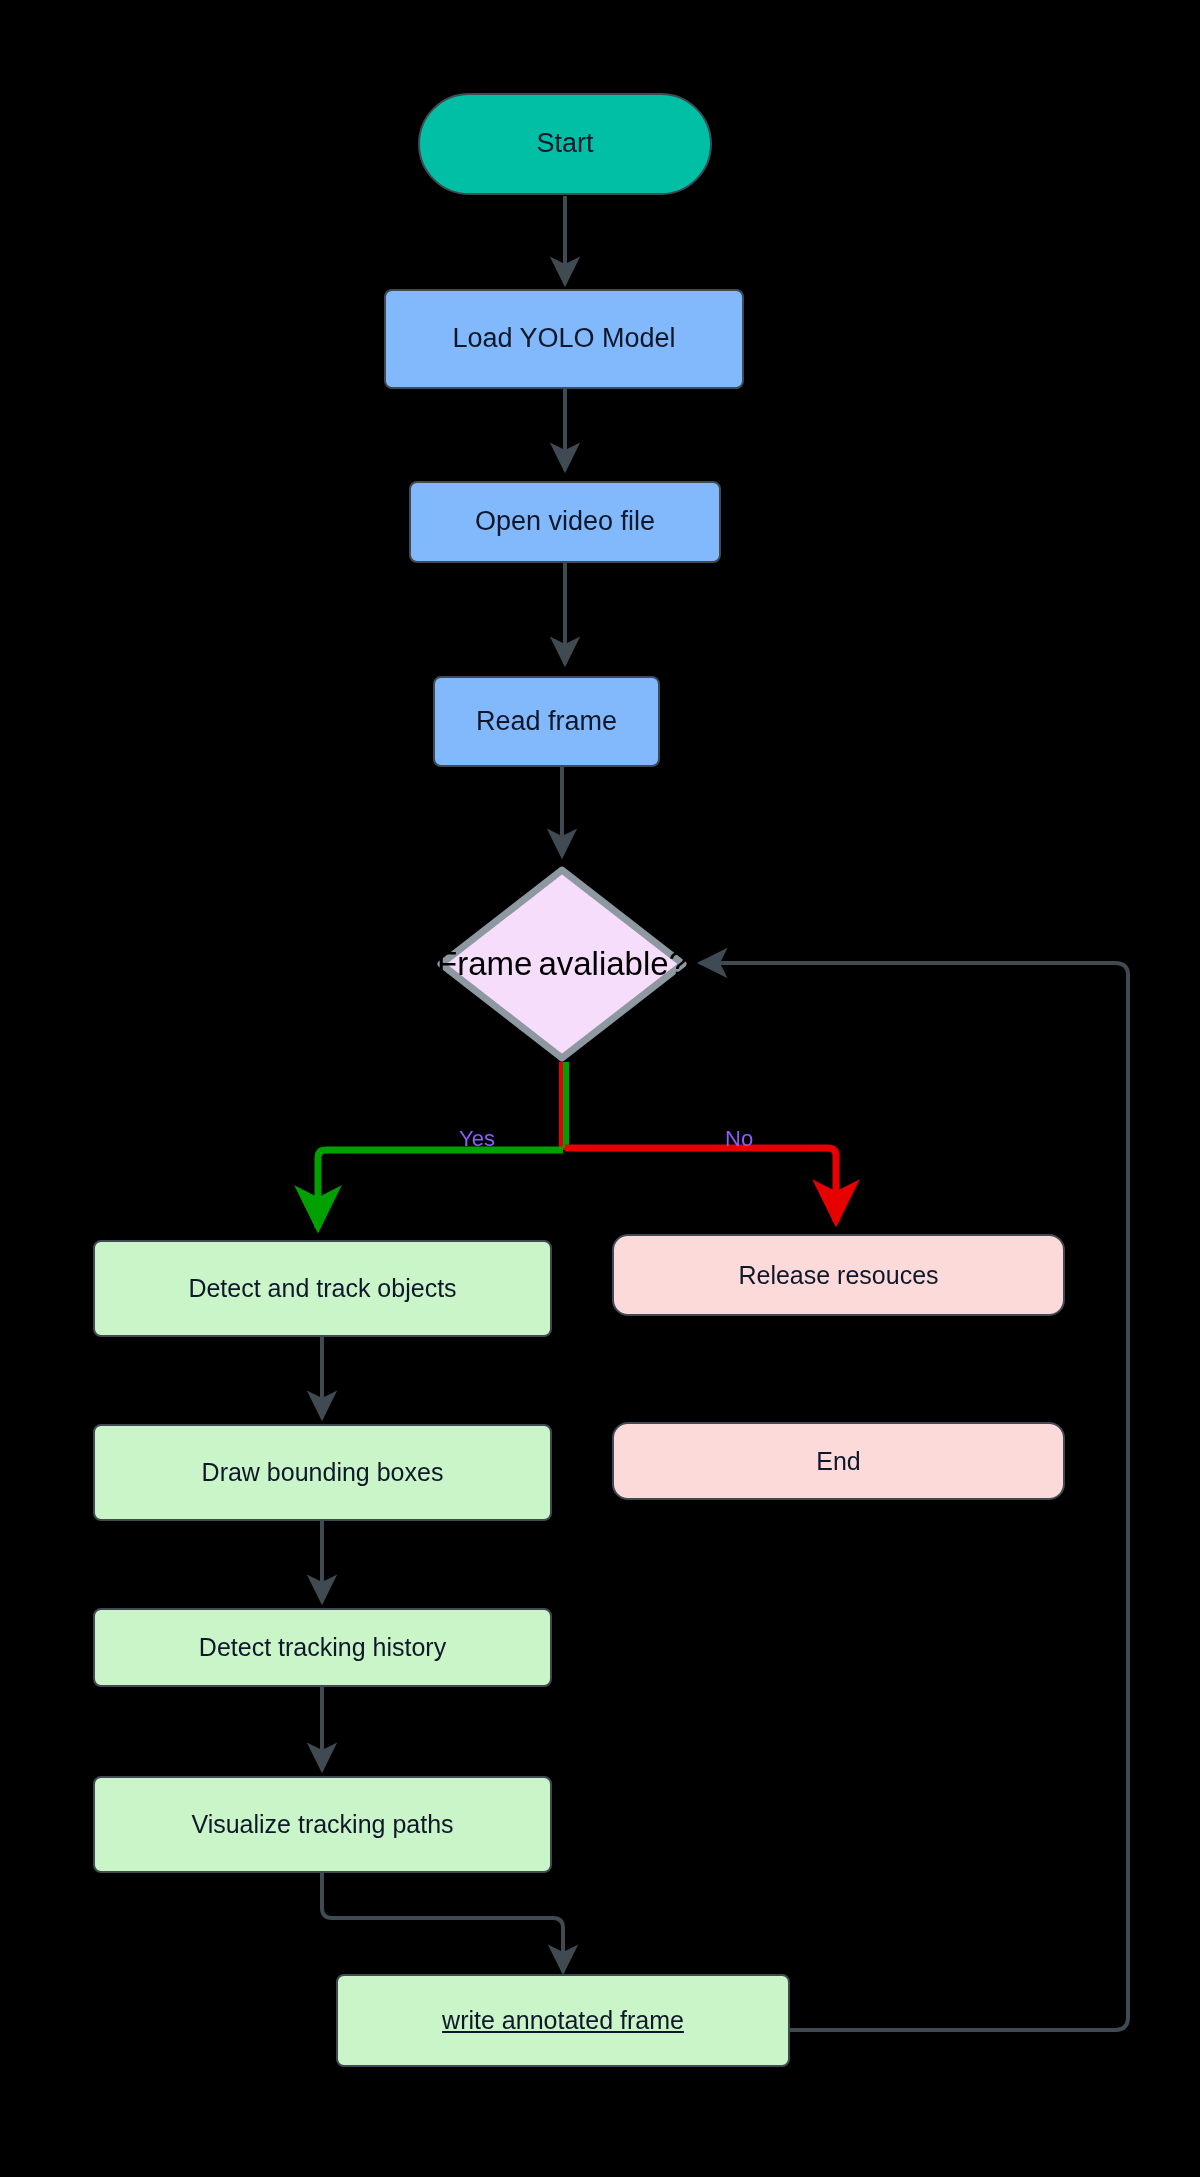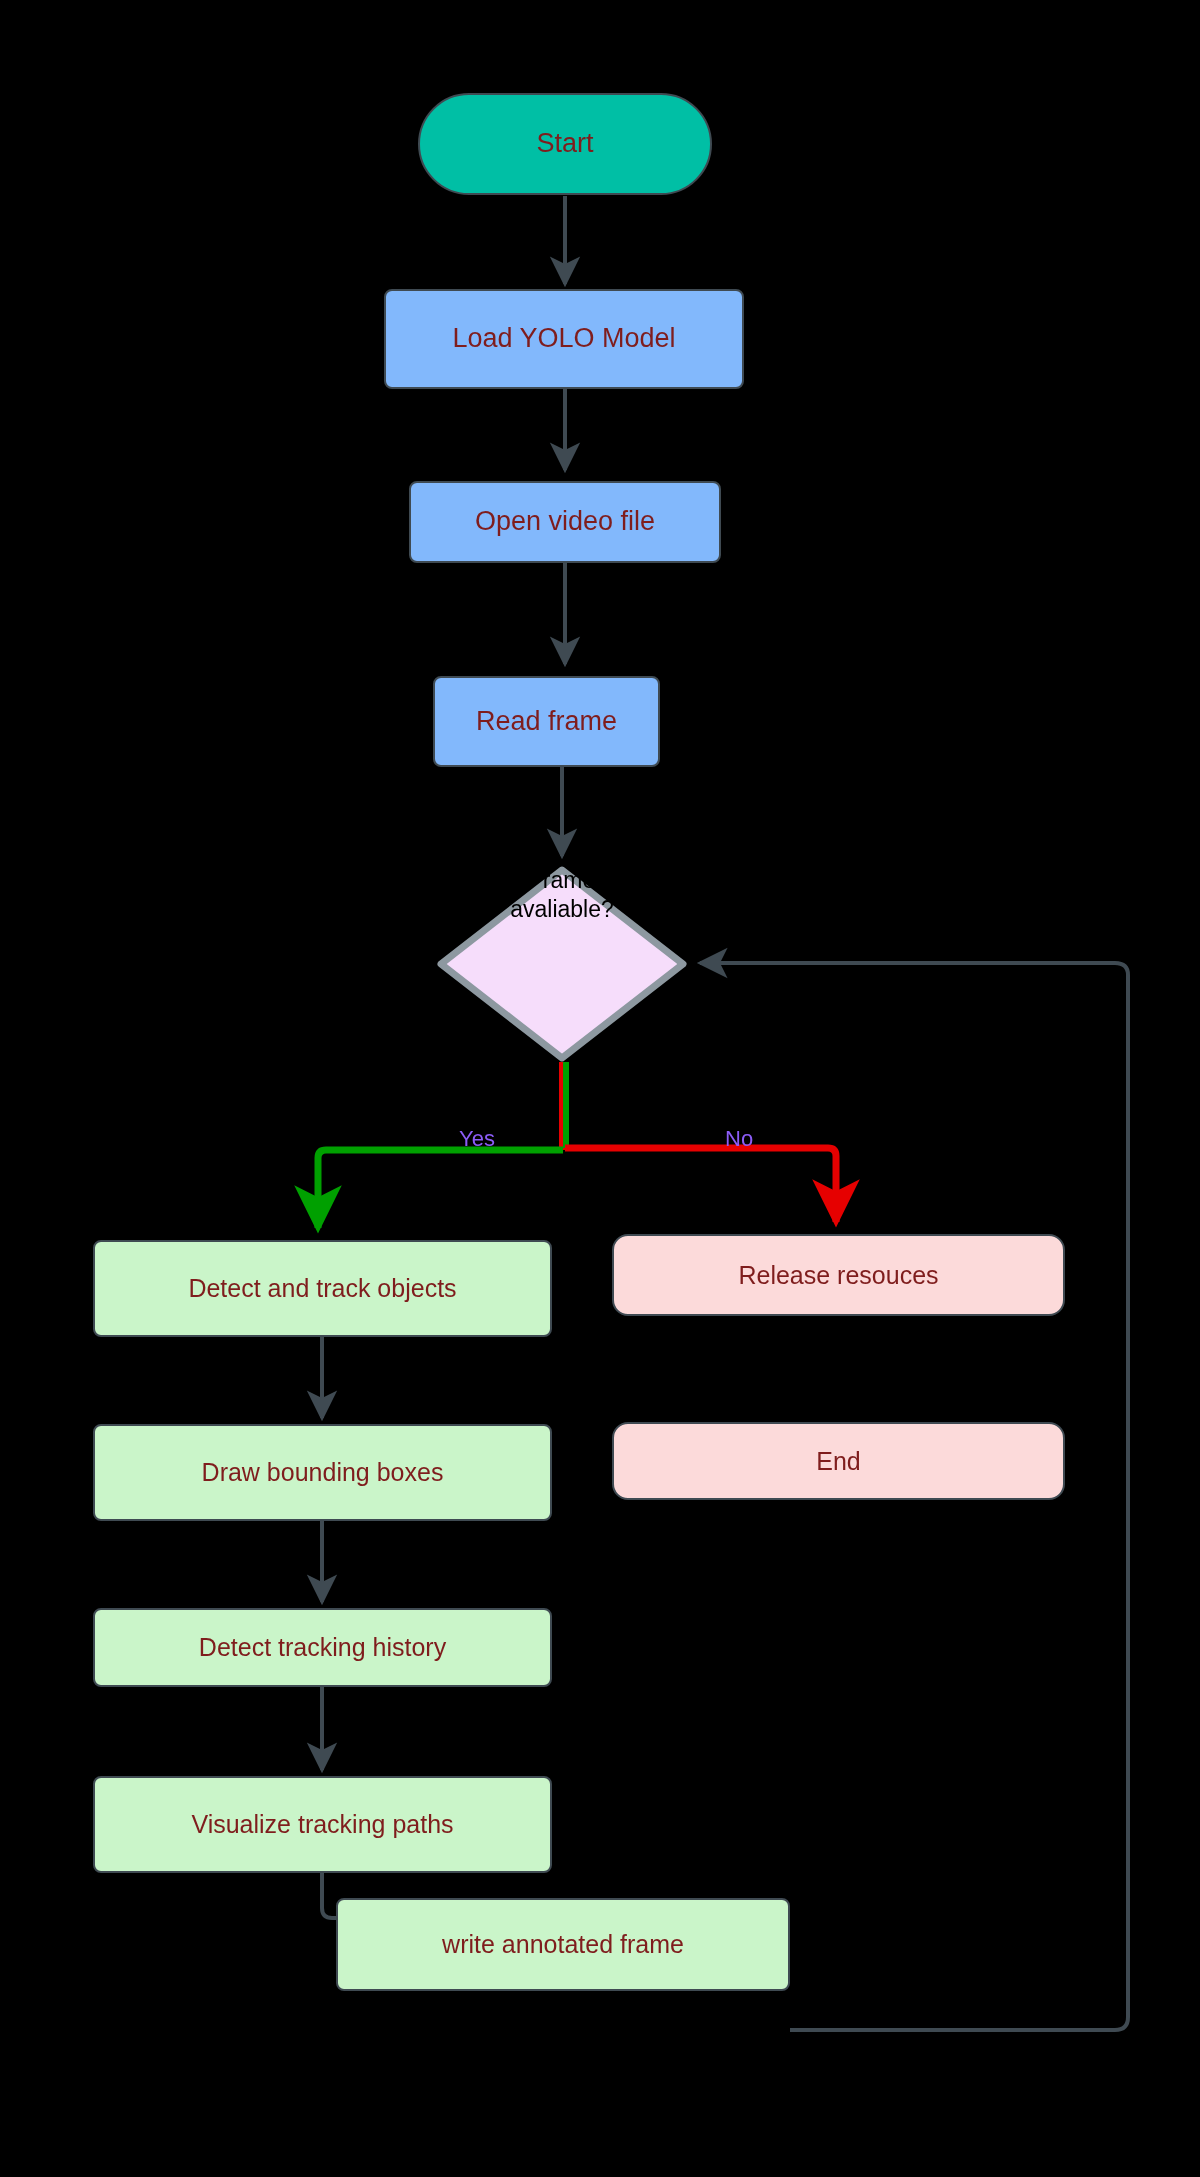--- a/index.html
+++ b/index.html
@@ -26,21 +26,21 @@
     height: 2177px;
     pointer-events: none;
   }
   .node {
     position: absolute;
     box-sizing: border-box;
     display: flex;
     align-items: center;
     justify-content: center;
     text-align: center;
-    color: #7f1d1d;
+    color: #0f172a;
     border: 2px solid #3f4a52;
     line-height: 1.15;
     z-index: 3;
   }
   .node-start {
     background: #00bfa5;
     border-radius: 56px;
     font-size: 27px;
   }
   .node-process {
@@ -71,24 +71,24 @@
     width: 100%;
     height: 100%;
   }
   .decision-label {
     position: absolute;
     left: 0;
     top: 0;
     width: 100%;
     height: 100%;
     display: flex;
-    flex-direction: column;
+    flex-direction: row;
     align-items: center;
-    justify-content: flex-start;
-    font-size: 23px;
+    justify-content: space-between;
+    font-size: 33px;
     color: #000000;
     line-height: 1.25;
     z-index: 1;
   }
   .edge-label {
     position: absolute;
     color: #8b5cf6;
     font-size: 22px;
     z-index: 4;
     background: transparent;
@@ -177,21 +177,21 @@
   </div>
 
   <div class="node node-green" style="left:93px; top:1608px; width:459px; height:79px;">
     <span>Detect tracking history</span>
   </div>
 
   <div class="node node-green" style="left:93px; top:1776px; width:459px; height:97px;">
     <span>Visualize tracking paths</span>
   </div>
 
-  <div class="node node-green" style="left:336px; top:1898px; width:454px; height:93px;">
+  <div class="node node-green" style="left:336px; top:1974px; width:454px; height:93px;text-decoration:underline;">
     <span>write annotated frame</span>
   </div>
 
   <div class="node node-pink" style="left:612px; top:1234px; width:453px; height:82px;">
     <span>Release resouces</span>
   </div>
 
   <div class="node node-pink" style="left:612px; top:1422px; width:453px; height:78px;">
     <span>End</span>
   </div>

